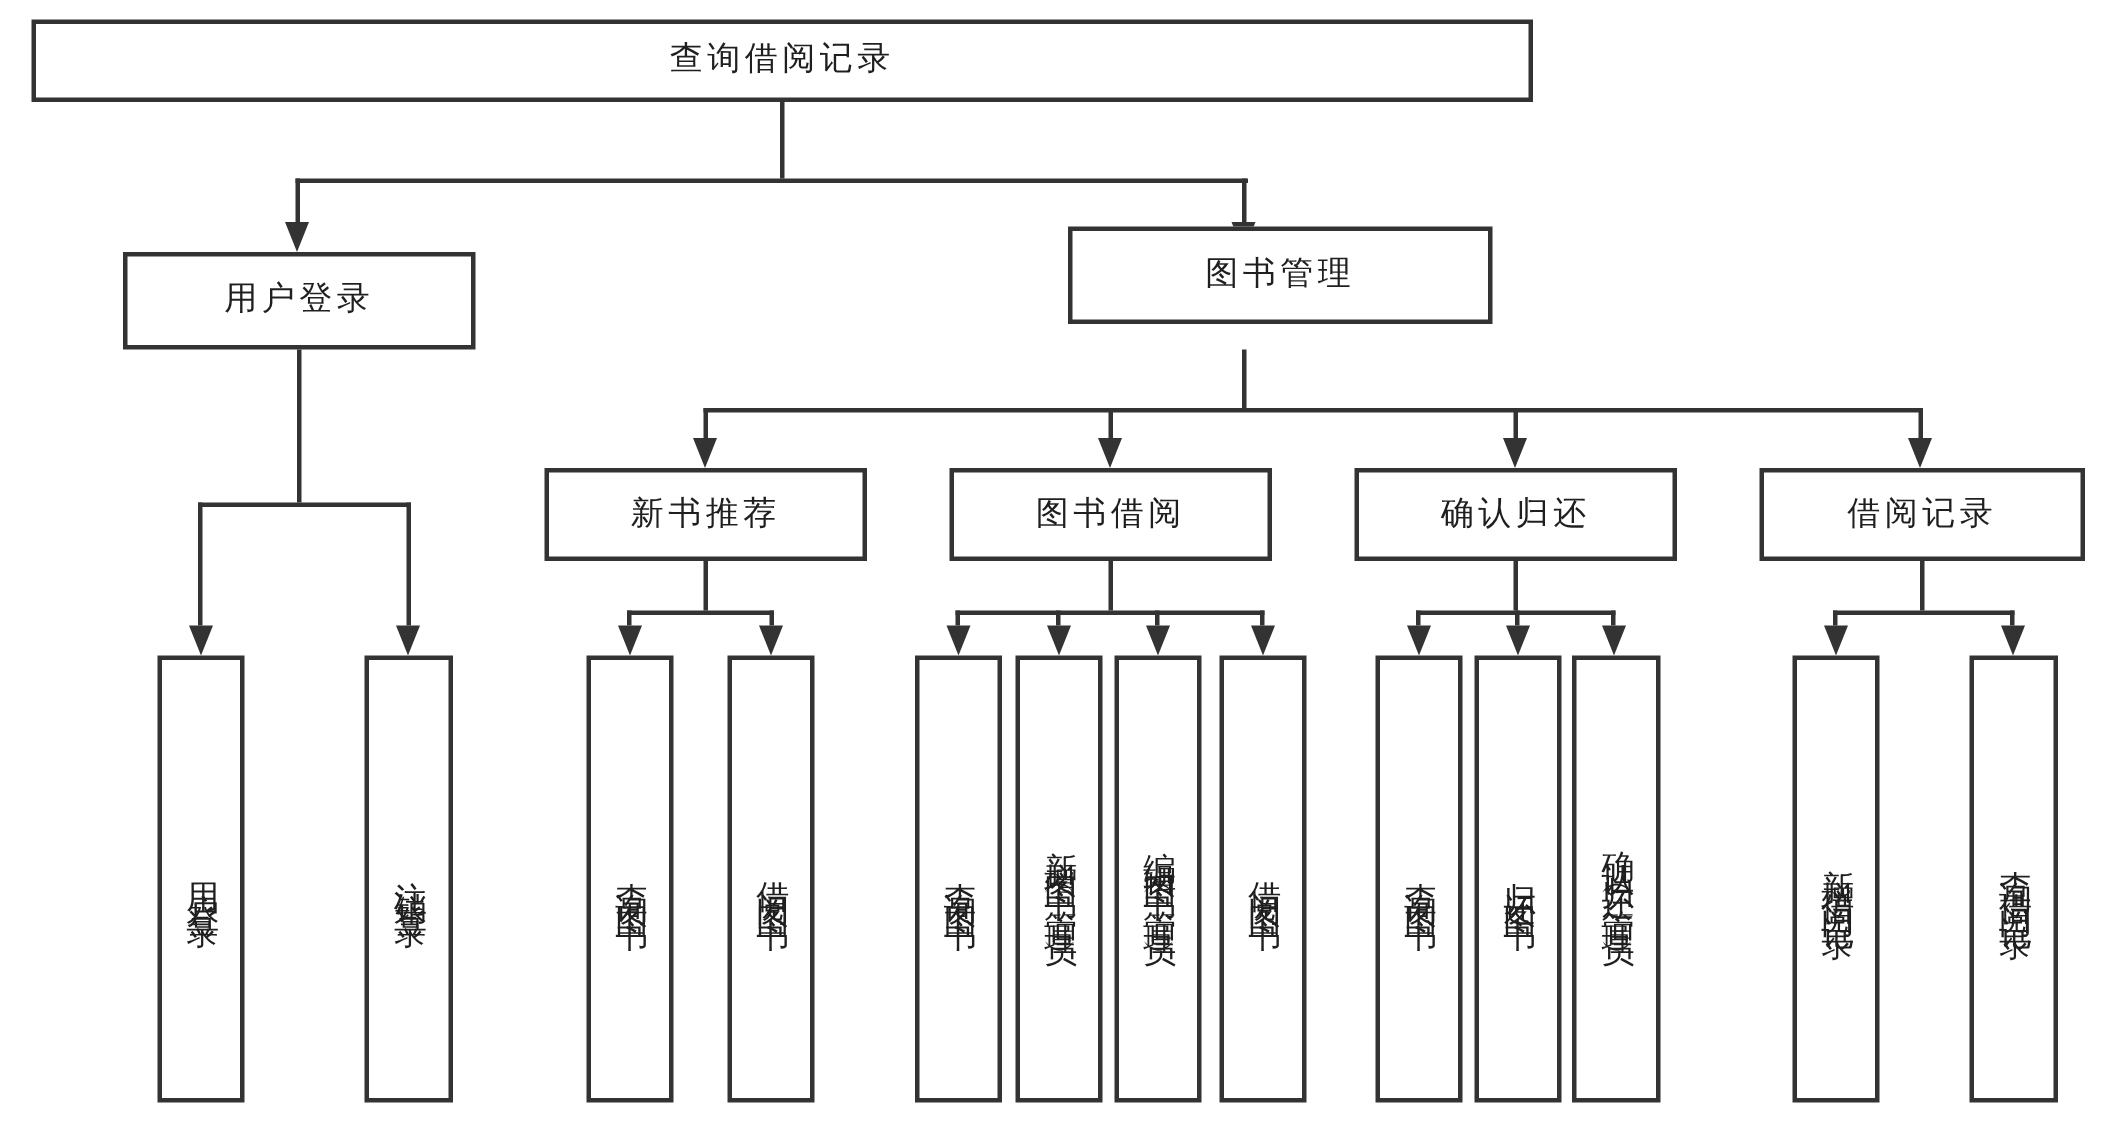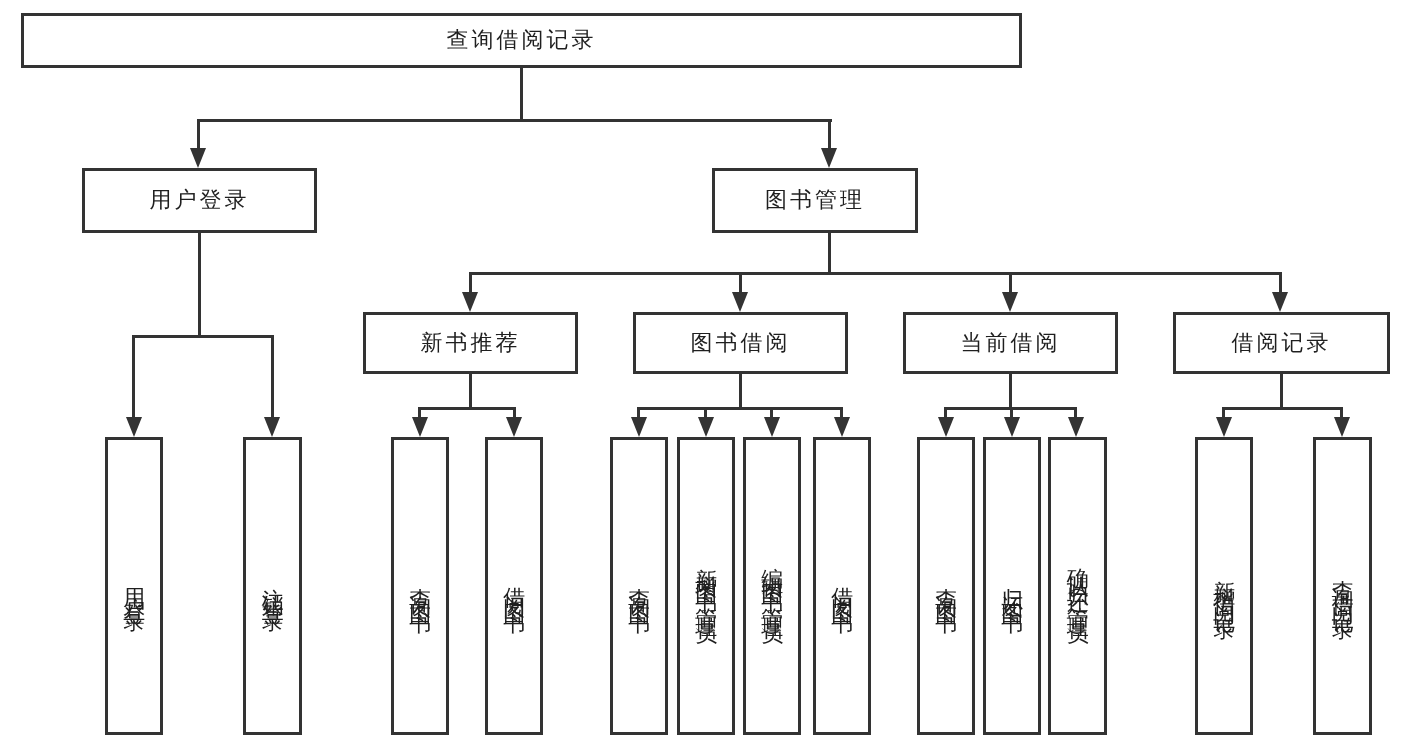--- a/index.html
+++ b/index.html
@@ -66,21 +66,21 @@
   <div class="vline" style="left:520px; top:68px; width:3px; height:51px;"></div>
   <div class="hline" style="left:197px; top:119px; width:635px; height:3px;"></div>
   <div class="vline" style="left:197px; top:119px; width:3px; height:30px;"></div>
   <div class="ah" style="left:190px; top:148px;"></div>
   <div class="vline" style="left:828px; top:119px; width:3px; height:30px;"></div>
   <div class="ah" style="left:821px; top:148px;"></div>
 
   <div class="box" style="left:82px; top:168px; width:235px; height:65px;">
     <span>用户登录</span>
   </div>
-  <div class="box" style="left:712px; top:168px; width:206px; height:65px;">
+  <div class="box" style="left:712px; top:151px; width:283px; height:65px;">
     <span>图书管理</span>
   </div>
 
   <div class="vline" style="left:198px; top:233px; width:3px; height:102px;"></div>
   <div class="hline" style="left:132px; top:335px; width:142px; height:3px;"></div>
   <div class="vline" style="left:132px; top:335px; width:3px; height:82px;"></div>
   <div class="ah" style="left:126px; top:417px;"></div>
   <div class="vline" style="left:271px; top:335px; width:3px; height:82px;"></div>
   <div class="ah" style="left:264px; top:417px;"></div>
 
@@ -95,21 +95,21 @@
   <div class="vline" style="left:1279px; top:272px; width:3px; height:20px;"></div>
   <div class="ah" style="left:1272px; top:292px;"></div>
 
   <div class="box" style="left:363px; top:312px; width:215px; height:62px;">
     <span>新书推荐</span>
   </div>
   <div class="box" style="left:633px; top:312px; width:215px; height:62px;">
     <span>图书借阅</span>
   </div>
   <div class="box" style="left:903px; top:312px; width:215px; height:62px;">
-    <span>当前借阅</span>
+    <span>确认归还</span>
   </div>
   <div class="box" style="left:1173px; top:312px; width:217px; height:62px;">
     <span>借阅记录</span>
   </div>
 
   <div class="vline" style="left:469px; top:374px; width:3px; height:33px;"></div>
   <div class="hline" style="left:418px; top:407px; width:98px; height:3px;"></div>
   <div class="vline" style="left:418px; top:407px; width:3px; height:10px;"></div>
   <div class="ah" style="left:412px; top:417px;"></div>
   <div class="vline" style="left:513px; top:407px; width:3px; height:10px;"></div>

